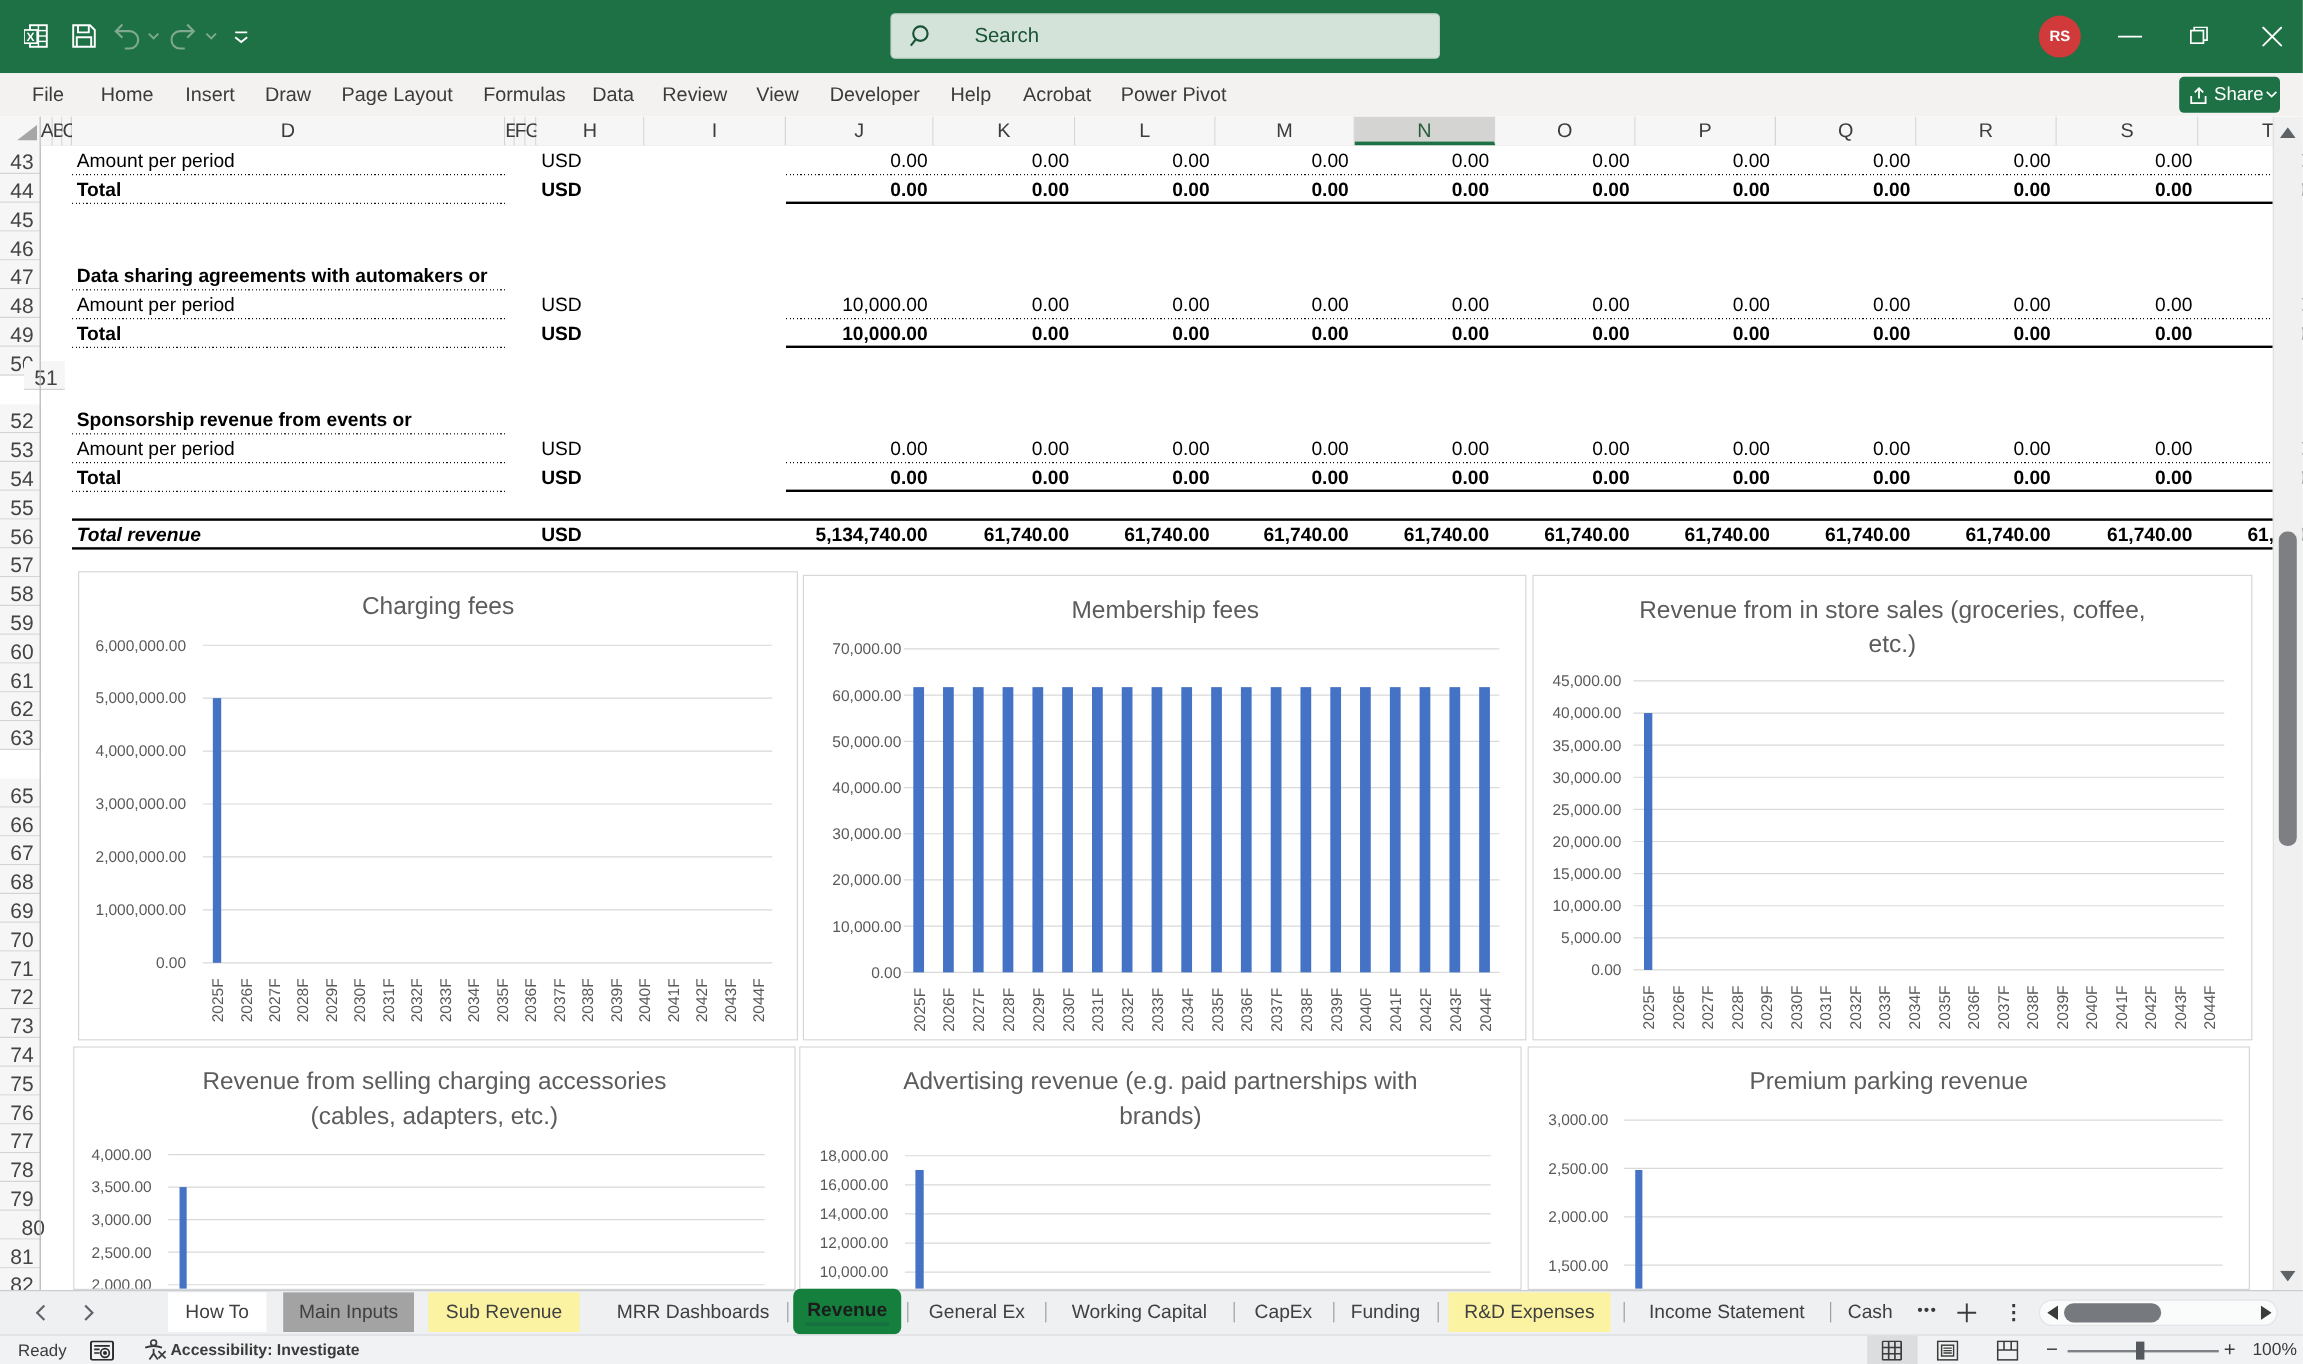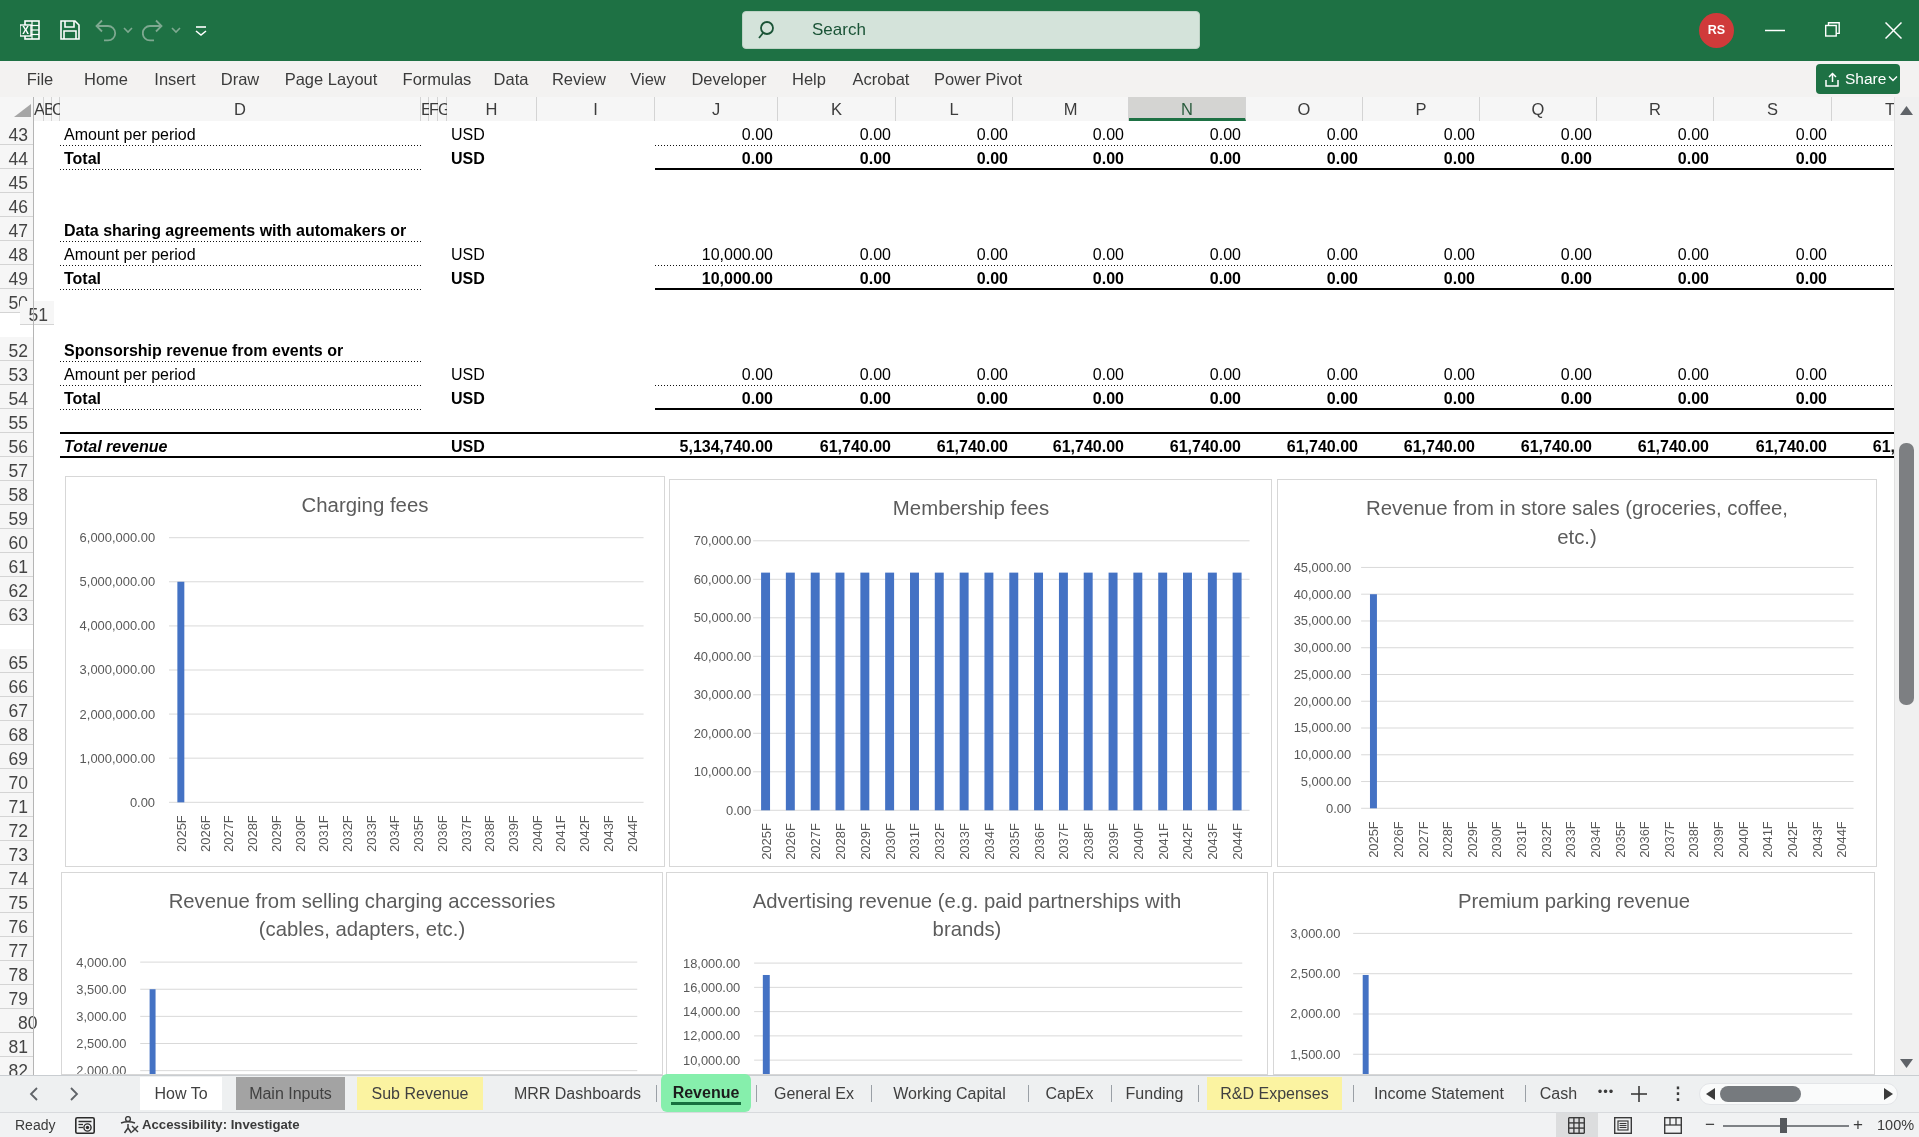--- a/index.html
+++ b/index.html
@@ -470,21 +470,21 @@
 <svg class="abs" style="left:28px;top:11px" width="12" height="14" viewBox="0 0 12 14">
       <path d="M9 1 L3 7 L9 13" fill="none" stroke="#5f6368" stroke-width="1.8"></path>
     </svg>
 <svg class="abs" style="left:68px;top:11px" width="12" height="14" viewBox="0 0 12 14">
       <path d="M3 1 L9 7 L3 13" fill="none" stroke="#5f6368" stroke-width="1.8"></path>
     </svg>
 <div class="tab" style="left:140px;width:82px;background:#fff;">How To</div>
 <div class="tab" style="left:236px;width:109px;background:#a3a3a3;">Main Inputs</div>
 <div class="tab" style="left:357px;width:126px;background:#fbf3a1;">Sub Revenue</div>
 <div class="tab" style="left:495px;width:165px;">MRR Dashboards</div>
-<div class="tab" style="left:661px;width:90px;top:-2px;height:38px;line-height:38px;background:#86efac;border-radius:6px;color:#1c1c1c;font-weight:bold;">Revenue</div>
+<div class="tab" style="left:661px;width:90px;top:-2px;height:38px;line-height:38px;background:#15803d;border-radius:6px;color:#1c1c1c;font-weight:bold;">Revenue</div>
 <div class="tab" style="left:758px;width:112px;">General Ex</div>
 <div class="tab" style="left:872px;width:155px;">Working Capital</div>
 <div class="tab" style="left:1029px;width:81px;">CapEx</div>
 <div class="tab" style="left:1112px;width:85px;">Funding</div>
 <div class="tab" style="left:1207px;width:135px;background:#fbf3a1;">R&amp;D Expenses</div>
 <div class="tab" style="left:1354px;width:170px;">Income Statement</div>
 <div class="tab" style="left:1526px;width:65px;">Cash</div>
 <div class="abs" style="left:671px;top:26px;width:70px;height:3px;background:#17703f;"></div>
 <div class="tabsep" style="left:655.5px;"></div>
 <div class="tabsep" style="left:755.5px;"></div>

